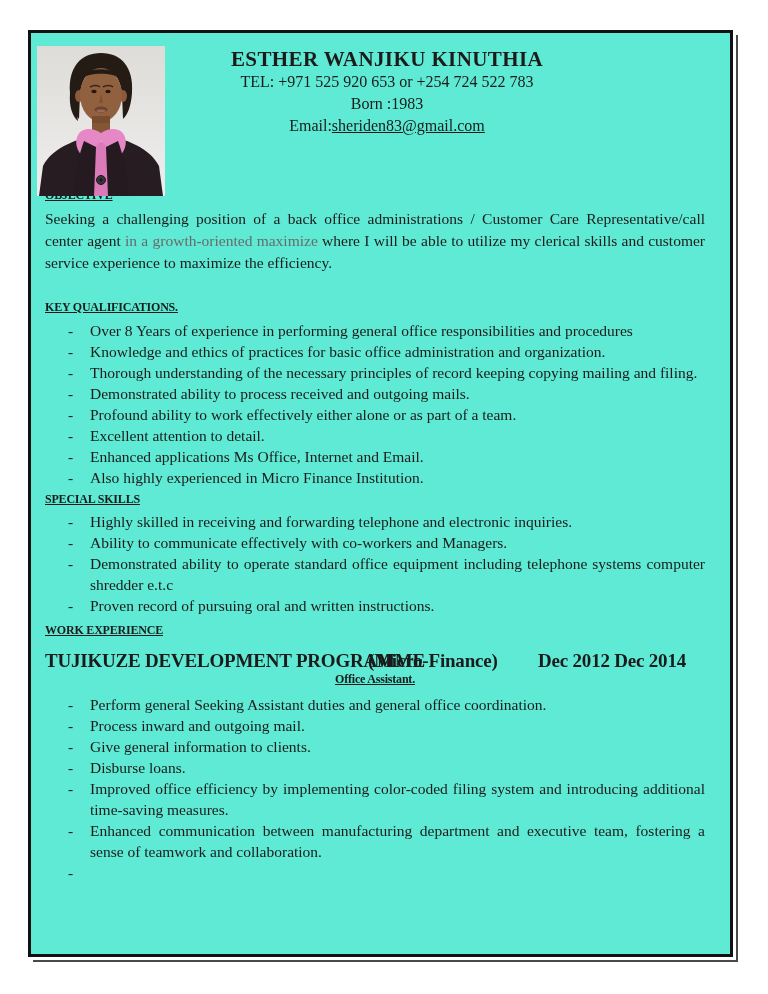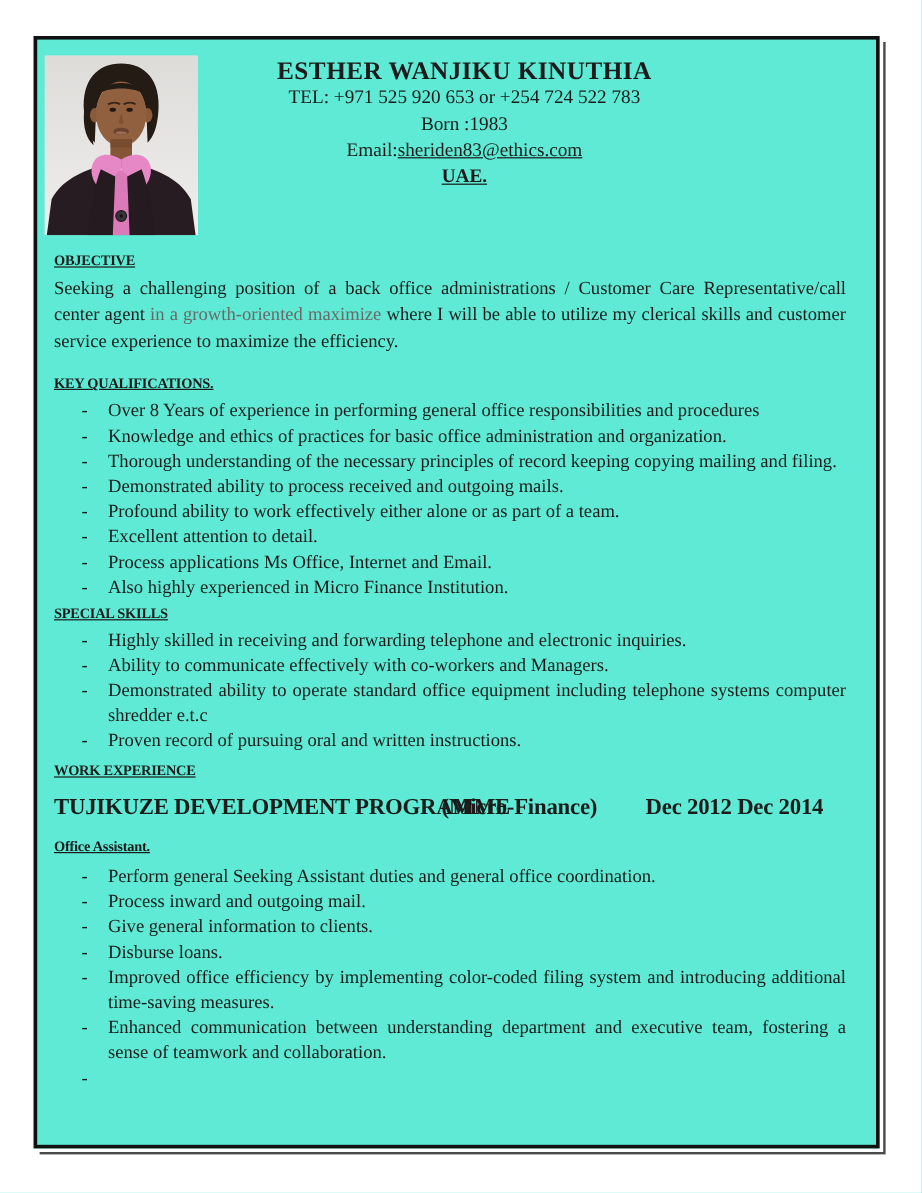--- a/index.html
+++ b/index.html
@@ -28,29 +28,29 @@
   .email-link{text-decoration:underline;color:#1b1b1b;}
   .uae{font-weight:bold;text-decoration:underline;}
   .heading{font-size:12px;font-weight:bold;text-decoration:underline;line-height:18px;letter-spacing:-0.2px;}
   .para{font-size:15.5px;line-height:22px;text-align:justify;margin-top:4px;}
   .muted{color:#6a6a6a;}
   ul.blist{list-style:none;margin:0;padding:0;}
   .bli{display:flex;font-size:15.5px;line-height:21px;padding-left:23px;}
   .dash{flex:none;width:22px;}
   .li-text{flex:1;text-align:justify;}
   #obj-heading{margin-top:49px;}
-  #kq-heading{margin-top:14px;}
+  #kq-heading{margin-top:24px;}
   #kq-list{margin-top:4px;}
   #ss-heading{margin-top:2px;}
   #ss-list{margin-top:3px;}
   #we-heading{margin-top:5px;}
   .exp-line{position:relative;margin-top:12px;font-size:19px;font-weight:bold;line-height:19px;letter-spacing:-0.2px;}
   .exp-type{position:absolute;left:323px;top:0;}
   .exp-dates{position:absolute;left:493px;top:0;}
-  #role-heading{margin-top:14px;}
+  #role-heading{text-align:center;}
   #we-list{margin-top:6px;}
 </style>
 </head>
 <body>
 
 <div class="page">
   <div class="content">
 
     <div class="photo-frame">
       <svg viewBox="0 0 128 150" xmlns="http://www.w3.org/2000/svg">
@@ -95,22 +95,21 @@
 
         <circle cx="64" cy="134" r="4.5" fill="#39323a" stroke="#1f1a20" stroke-width="1"></circle>
         <circle cx="64" cy="134" r="1.4" fill="#181318"></circle>
       </svg>
     </div>
 
     <div class="header-block">
       <div class="name">ESTHER WANJIKU KINUTHIA</div>
       <div class="hline">TEL: +971  525 920 653 or  +254 724 522 783</div>
       <div class="hline">Born :1983</div>
-      <div class="hline"><span>Email:</span><span class="email-link">sheriden83@ethics.com</span></div>
-      <div class="hline uae">UAE.</div>
+      <div class="hline"><span>Email:</span><span class="email-link">sheriden83@gmail.com</span></div>
     </div>
 
     <div class="heading" id="obj-heading">OBJECTIVE</div>
     <div class="para" id="obj-para">
       <span>Seeking a challenging position of a back office administrations / Customer Care Representative/call center agent</span>
       <span class="muted">in a growth-oriented maximize</span>
       <span>where I will be able to utilize my clerical skills and customer service experience to maximize the efficiency.</span>
     </div>
 
     <div class="heading" id="kq-heading">KEY QUALIFICATIONS.</div>
@@ -134,21 +133,21 @@
       <li class="bli">
           <span class="dash">-</span>
           <span class="li-text">Profound ability to work effectively either alone or as part of a team.</span>
         </li>
       <li class="bli">
           <span class="dash">-</span>
           <span class="li-text">Excellent attention to detail.</span>
         </li>
       <li class="bli">
           <span class="dash">-</span>
-          <span class="li-text">Process applications Ms Office, Internet and Email.</span>
+          <span class="li-text">Enhanced applications Ms Office, Internet and Email.</span>
         </li>
       <li class="bli">
           <span class="dash">-</span>
           <span class="li-text">Also highly experienced in Micro Finance Institution.</span>
         </li>
     </ul>
 
     <div class="heading" id="ss-heading">SPECIAL SKILLS</div>
     <ul class="blist" id="ss-list">
       <li class="bli">
@@ -192,21 +191,21 @@
       <li class="bli">
           <span class="dash">-</span>
           <span class="li-text">Disburse loans.</span>
         </li>
       <li class="bli">
           <span class="dash">-</span>
           <span class="li-text">Improved office efficiency by implementing color-coded filing system and introducing additional time-saving measures.</span>
         </li>
       <li class="bli">
           <span class="dash">-</span>
-          <span class="li-text">Enhanced communication between understanding department and executive team, fostering a sense of teamwork and collaboration.</span>
+          <span class="li-text">Enhanced communication between manufacturing department and executive team, fostering a sense of teamwork and collaboration.</span>
         </li>
       <li class="bli">
           <span class="dash">-</span>
           <span class="li-text"></span>
         </li>
     </ul>
 
   </div>
 </div>
 

